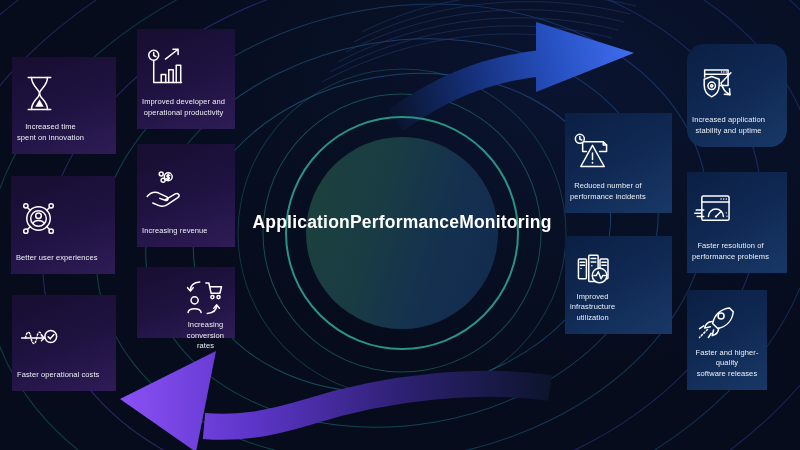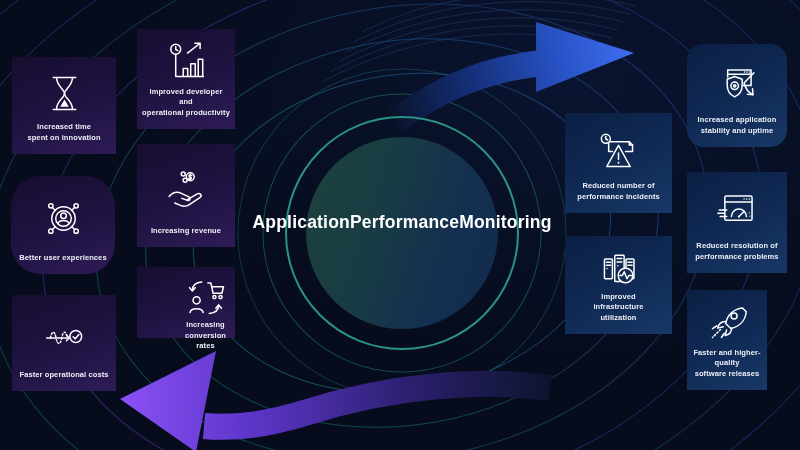--- a/index.html
+++ b/index.html
@@ -10,22 +10,22 @@
   
   .ring{position:absolute;left:285px;top:116px;width:230px;height:230px;
     border:2px solid #2a9383;border-radius:50%;}
   .inner-circle{position:absolute;left:306px;top:137px;width:192px;height:192px;border-radius:50%;
     background:linear-gradient(108deg,#1d423b 0%,#193c44 38%,#14304f 68%,#122a4e 100%);}
   .center-text{position:absolute;left:306px;top:137px;width:192px;height:192px;border-radius:50%;
     display:flex;align-items:center;justify-content:center;
     padding-bottom:22px;box-sizing:border-box;}
   .center-text span{color:#fff;font-size:17.5px;font-weight:700;line-height:23px;letter-spacing:.2px;}
   
-  .card{position:absolute;display:flex;flex-direction:column;align-items:center;
-    justify-content:space-between;padding:8px 5px 11px;box-sizing:border-box;font-weight:bold;}
+  .card{position:absolute;display:flex;flex-direction:column;align-items:flex-start;
+    justify-content:space-between;padding:8px 5px 11px;box-sizing:border-box;}
   .card.purple{background:linear-gradient(160deg,#170e30 0%,#1e1240 48%,#2e1c56 100%);}
   .card.blue{background:linear-gradient(150deg,#0b1f43 0%,#102a55 52%,#193867 100%);}
   .icon-wrap{flex:1;display:flex;align-items:center;justify-content:center;}
   .card-label{white-space:pre-line;text-align:center;font-size:7.5px;line-height:1.4;
     color:#edf0f7;letter-spacing:.1px;}
   svg.icon{width:45px;height:45px;}
   svg.icon *{stroke:#ffffff;fill:none;stroke-width:1.6;stroke-linecap:round;stroke-linejoin:round;}
   svg.icon .fill{fill:#ffffff;stroke:none;}
   svg.icon .bgfillB{fill:#112a52;stroke:#ffffff;}
   svg.icon .dash{stroke-dasharray:1.6 2.2;}
@@ -119,21 +119,21 @@
         <path d="M12 7h24M12 41h24"></path>
         <path d="M15.5 7c0 9.5 8.5 12 8.5 17s-8.5 7.5-8.5 17"></path>
         <path d="M32.5 7c0 9.5-8.5 12-8.5 17s8.5 7.5 8.5 17"></path>
         <path class="fill" d="M19.5 38l4.5-7.5 4.5 7.5z"></path>
       </svg>
     </div>
     <div class="card-label">Increased time
 spent on innovation</div>
   </div>
 
-  <div class="card purple" style="left:11px;top:176px;width:104px;height:98px;border-radius:30px;">
+  <div class="card purple" style="left:11px;top:176px;width:104px;height:98px;">
     <div class="icon-wrap">
       <svg class="icon" viewBox="0 0 48 48">
         <circle cx="24" cy="24" r="12.5"></circle>
         <circle cx="24" cy="24" r="8.3"></circle>
         <circle cx="24" cy="21" r="3"></circle>
         <path d="M18.5 28.8c1.2-3.4 9.8-3.4 11 0"></path>
         <circle cx="10.5" cy="10.5" r="2.3"></circle>
           <circle cx="37.5" cy="10.5" r="2.3"></circle>
         <circle cx="10.5" cy="37.5" r="2.3"></circle>
           <circle cx="37.5" cy="37.5" r="2.3"></circle>
@@ -267,21 +267,21 @@
           <circle class="fill" cx="33.8" cy="11.8" r=".8"></circle>
           <circle class="fill" cx="36.6" cy="11.8" r=".8"></circle>
         <path d="M17.5 30.5a8 8 0 1 1 16 0"></path>
         <path d="M25.5 30.5l5.5-5.5"></path>
         <circle class="fill" cx="25.5" cy="30.5" r="1.2"></circle>
         <path d="M4.5 23.5h8M3 27h7M5.5 30.5h7"></path>
         <circle class="fill" cx="36.5" cy="26.5" r=".7"></circle>
           <circle class="fill" cx="37.3" cy="30" r=".7"></circle>
       </svg>
     </div>
-    <div class="card-label">Reduced resolution of
+    <div class="card-label">Faster resolution of
 performance problems</div>
   </div>
 
   <div class="card blue" style="left:687px;top:290px;width:80px;height:100px;">
     <div class="icon-wrap">
       <svg class="icon" viewBox="0 0 48 48">
         <path d="M40 8.5c-9.5 1-16 7.5-18 16.5l5.5 5.5c9-2 15.5-8.5 16.5-18z"></path>
         <circle cx="31" cy="17" r="3.2"></circle>
         <path d="M21.5 23c-4.5.3-7 2.5-8 7l6-1.5"></path>
         <path d="M28.5 30c-.3 4.5-2.5 7-7 8l1.5-6"></path>

